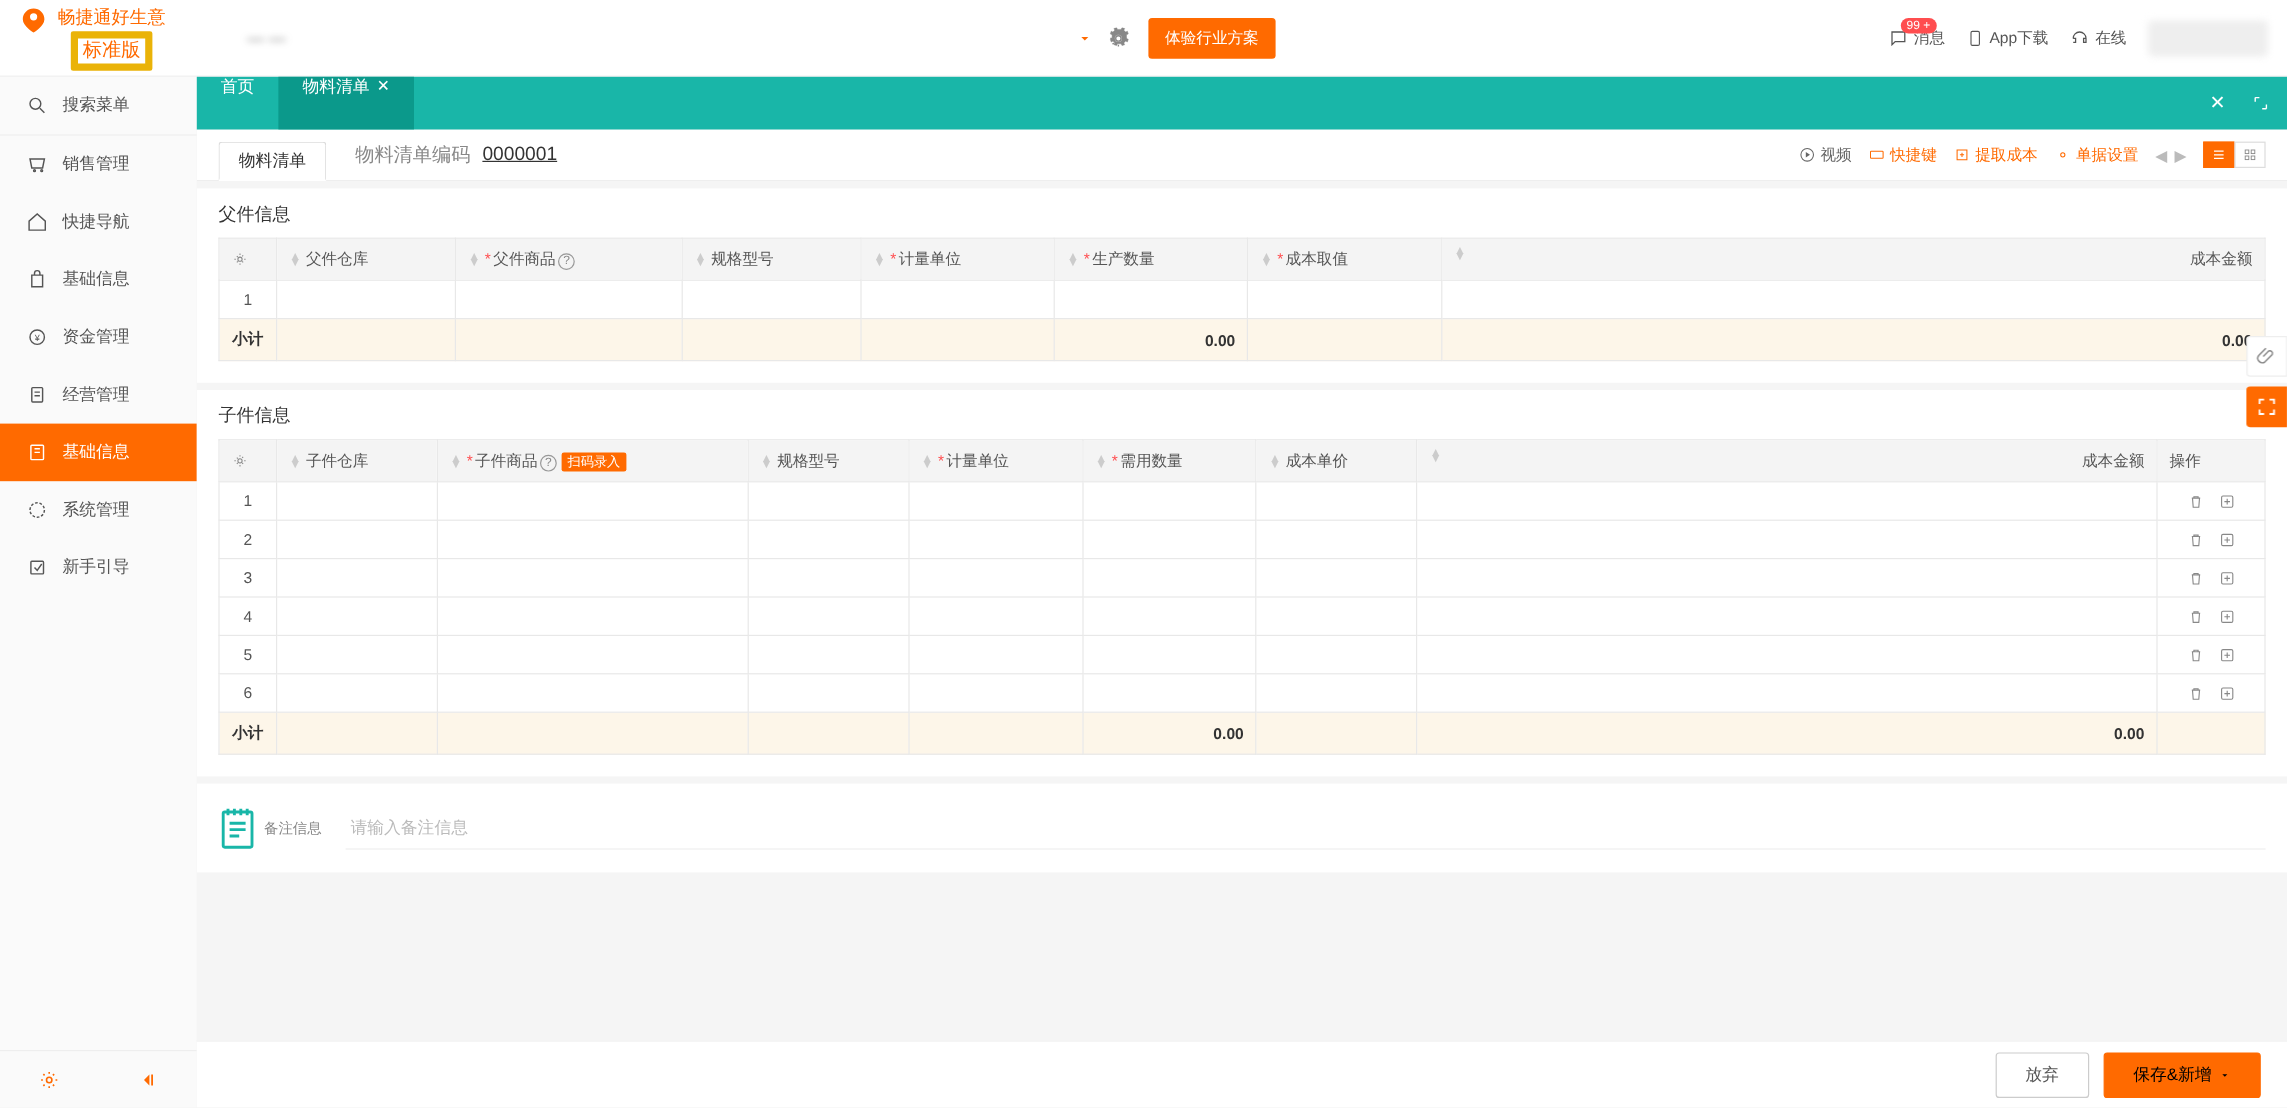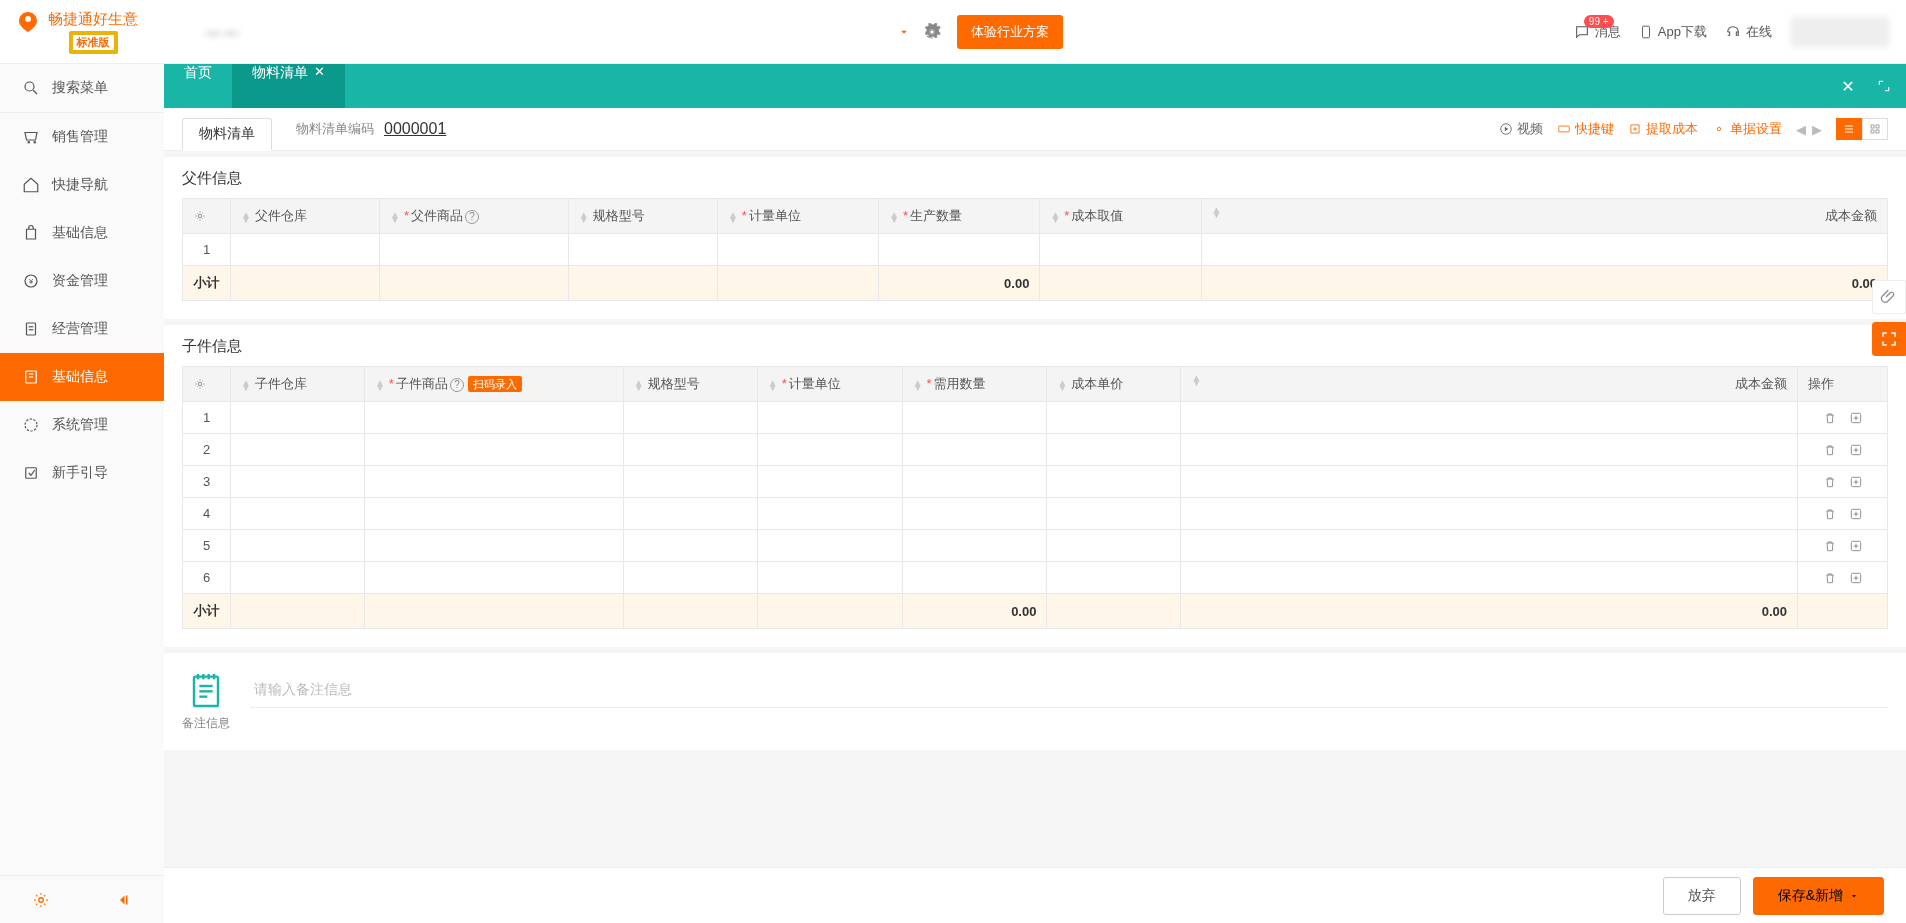--- a/index.html
+++ b/index.html
@@ -3,21 +3,21 @@
 <meta charset="utf-8">
 <style>
 * { margin: 0; padding: 0; box-sizing: border-box; font-family: "Microsoft YaHei", -apple-system, sans-serif; }
 body { background: #f5f5f5; overflow: hidden; }
 
 
 .top-header { height: 64px; background: #fff; display: flex; align-items: center; padding: 0 16px; border-bottom: 1px solid #eee; }
 .logo-area { display: flex; align-items: flex-start; gap: 8px; min-width: 150px; }
 .logo-icon { width: 24px; height: 24px; }
 .logo-text { color: #ff6a00; font-size: 15px; font-weight: 500; }
-.logo-sub { color: #ff6a00; font-size: 11px; border: 4px solid #eab308; padding: 0 4px; border-radius: 2px; font-weight: bold; }
+.logo-sub { color: #ff6a00; font-size: 16px; border: 6px solid #eab308; padding: 0 4px; border-radius: 2px; }
 .logo-block { display: flex; flex-direction: column; align-items: center; gap: 2px; }
 .account-sel { display: flex; align-items: center; gap: 8px; margin-left: 40px; color: #555; font-size: 14px; min-width: 180px; filter: blur(3px); }
 .chev-down { color: #ff6a00; margin-left: auto; }
 .gear-top { margin-left: 12px; color: #888; cursor: pointer; }
 .orange-btn { background: #ff6a00; color: #fff; border: none; padding: 8px 14px; border-radius: 3px; font-size: 13px; margin-left: 16px; cursor: pointer; }
 .top-right { margin-left: auto; display: flex; align-items: center; gap: 18px; color: #555; font-size: 13px; }
 .top-right-item { display: flex; align-items: center; gap: 5px; cursor: pointer; position: relative; }
 .badge { position: absolute; top: -8px; left: 10px; background: #ff4d4f; color: #fff; font-size: 10px; border-radius: 9px; padding: 1px 5px; }
 .user-area { filter: blur(3px); width: 100px; height: 30px; background: #eee; border-radius: 4px; }
 
@@ -43,21 +43,21 @@
 .tab-close { font-size: 13px; }
 .tabs-right { margin-left: auto; display: flex; gap: 8px; padding-right: 8px; }
 .tab-ctrl { width: 28px; height: 28px; display: flex; align-items: center; justify-content: center; color: #fff; cursor: pointer; }
 
 
 .content { flex: 1; overflow-y: auto; padding: 0; }
 
 
 .page-head { background: #fff; padding: 10px 18px; display: flex; align-items: center; border-bottom: 1px solid #eee; margin-bottom: 6px; }
 .sub-tab { padding: 6px 16px; border: 1px solid #ddd; border-bottom: 2px solid #fff; border-radius: 3px 3px 0 0; font-size: 14px; color: #333; margin-bottom: -11px; background: #fff; }
-.code-label { margin-left: 24px; font-size: 13px; color: #888; }
+.code-label { margin-left: 24px; font-size: 16px; color: #888; }
 .code-value { margin-left: 10px; font-size: 16px; color: #333; text-decoration: underline; }
 .head-tools { margin-left: auto; display: flex; align-items: center; gap: 14px; font-size: 13px; }
 .tool-link { display: flex; align-items: center; gap: 4px; color: #666; cursor: pointer; }
 .tool-link.orange { color: #ff6a00; }
 .nav-arrows { display: flex; gap: 6px; color: #bbb; }
 .view-toggle { display: flex; }
 .vt-btn { width: 26px; height: 22px; display: flex; align-items: center; justify-content: center; border: 1px solid #ddd; color: #888; cursor: pointer; }
 .vt-btn.active { background: #ff6a00; color: #fff; border-color: #ff6a00; }
 
 
@@ -77,21 +77,21 @@
 .tbl tr.subtotal td { font-weight: bold; color: #333; }
 .qicon { display: inline-flex; width: 14px; height: 14px; border: 1px solid #999; border-radius: 50%; align-items: center; justify-content: center; font-size: 10px; color: #888; margin-left: 2px; }
 .scan-tag { background: #ff6a00; color: #fff; font-size: 11px; padding: 2px 5px; border-radius: 2px; margin-left: 4px; }
 .op-col { width: 90px; text-align: center; }
 .op-icons { display: flex; gap: 12px; justify-content: center; color: #888; }
 .op-icons span { cursor: pointer; }
 .wide-col { min-width: 400px; }
 
 
 .remarks { background: #fff; padding: 18px; display: flex; gap: 20px; align-items: flex-start; }
-.rem-label { display: flex; flex-direction: column; align-items: center; gap: 6px; color: #888; font-size: 12px; }
+.rem-label { display: flex; flex-direction: row; align-items: center; gap: 6px; color: #888; font-size: 12px; }
 .rem-icon { width: 32px; height: 38px; color: #19b6a8; }
 .rem-input { flex: 1; border: none; border-bottom: 1px solid #eee; padding: 10px 4px; font-size: 14px; outline: none; color: #6d28d9; }
 .rem-input::placeholder { color: #bbb; }
 
 
 .footer-bar { height: 56px; background: #fff; border-top: 1px solid #eee; display: flex; align-items: center; justify-content: flex-end; padding: 0 22px; gap: 12px; }
 .btn { padding: 9px 24px; border-radius: 3px; font-size: 14px; cursor: pointer; border: 1px solid #ccc; background: #fff; color: #555; }
 .btn.primary { background: #ff6a00; color: #000000; border-color: #ff6a00; display: flex; align-items: center; gap: 6px; }
 
 

